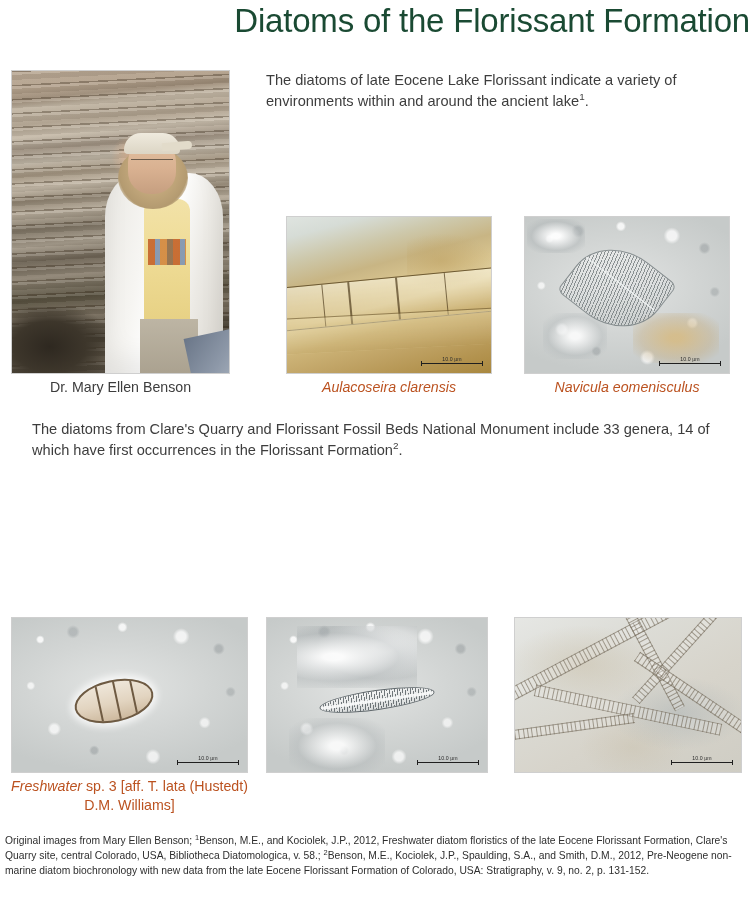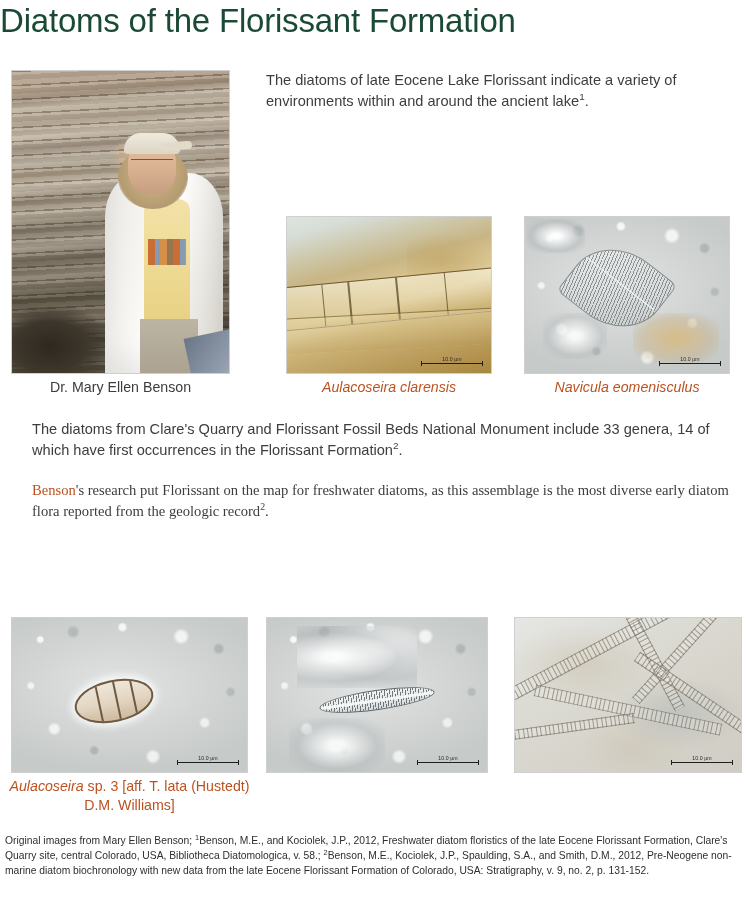--- a/index.html
+++ b/index.html
@@ -18,21 +18,21 @@
     width: 750px;
     height: 900px;
     background: #ffffff;
   }
 
   
   .title {
     position: absolute;
     left: 0; top: 2px;
     width: 750px;
-    text-align: left;
+    text-align: right;
     font-size: 33px;
     font-weight: 400;
     letter-spacing: -0.2px;
     color: #1a4a33;
     font-family: "Liberation Sans", sans-serif;
   }
 
   
   .body-text { font-size: 14.6px; line-height: 1.42; color: #3d3d3d; }
   .accent { color: #bb5220; }
@@ -428,39 +428,38 @@
         <div class="bar"></div>
       </div>
     </div>
   </div>
   <div class="caption" style="left:524px; top:378px; width:206px;">
     <span class="accent-ital">Navicula eomenisculus</span>
   </div>
 
   <div class="mid-text body-text">
     <p><span>The diatoms from Clare's Quarry and Florissant Fossil Beds National Monument include 33 genera, 14 of which have first occurrences in the Florissant Formation</span><sup>2</sup><span>.</span></p>
-    <p><span class="accent">Benson</span><span>'s research put Florissant on the map for freshwater diatoms, as this assemblage is the most diverse early diatom flora reported from the geologic record</span><sup>2</sup><span>.</span></p>
   </div>
 
   <div class="figure micro-gray" id="photo-tetracyclus" style="left:11px; top:617px; width:237px; height:156px;">
     <div class="frame">
       <div class="speckle"></div>
       <div class="valve">
         <div class="septum" style="left:22px"></div>
         <div class="septum" style="left:40px"></div>
         <div class="septum" style="left:57px"></div>
       </div>
       <div class="scalebar">
         <span>10.0 µm</span>
         <div class="bar"></div>
       </div>
     </div>
   </div>
   <div class="caption" style="left:2px; top:777px; width:255px;">
-    <span class="accent-ital">Aulacoseira</span><span class="accent"> sp. 3 [aff. T. lata (Hustedt) D.M. Williams]</span>
+    <span class="accent-ital">Freshwater</span><span class="accent"> sp. 3 [aff. T. lata (Hustedt) D.M. Williams]</span>
   </div>
 
   <div class="figure micro-gray" id="photo-planothidium" style="left:266px; top:617px; width:222px; height:156px;">
     <div class="frame">
       <div class="speckle"></div>
       <div class="clump"></div>
       <div class="clump2"></div>
       <div class="valve">
         <div class="striae"></div>
         <div class="axial"></div>

